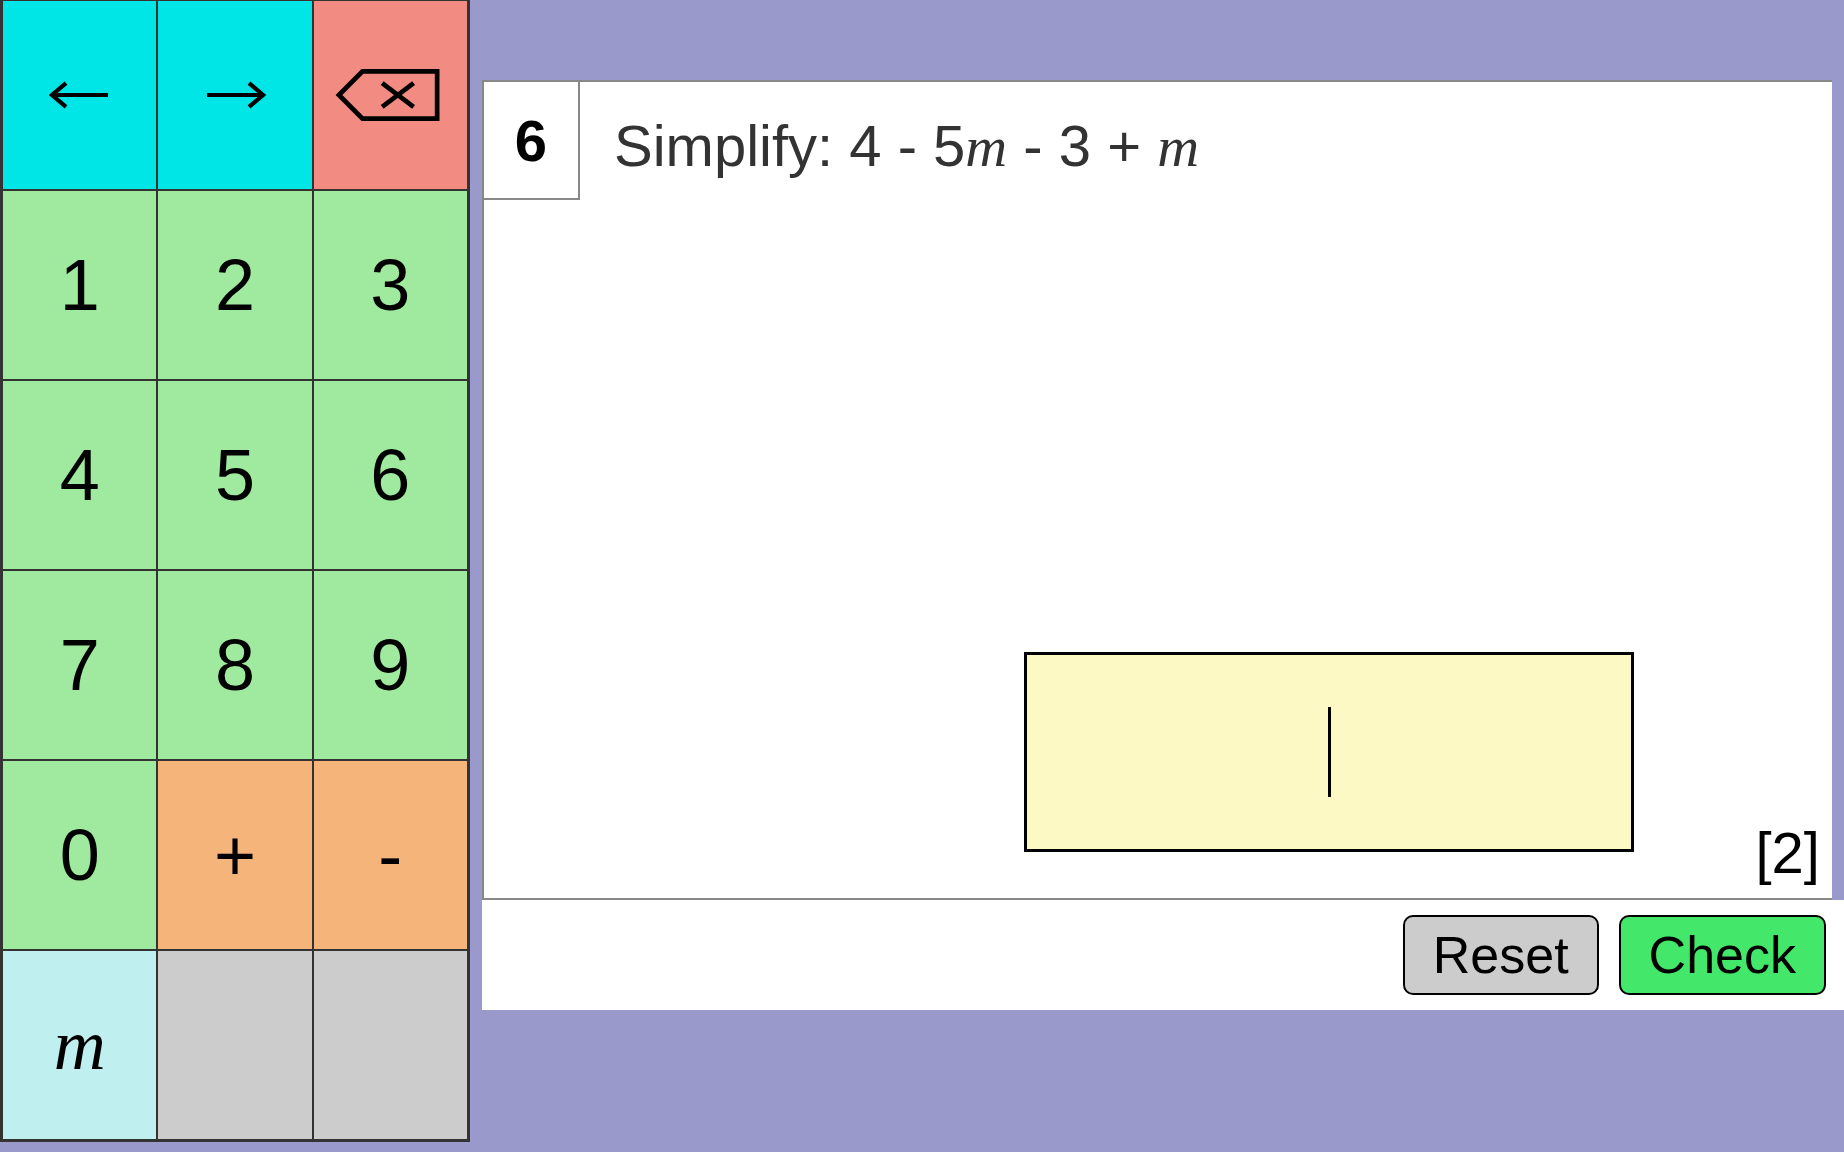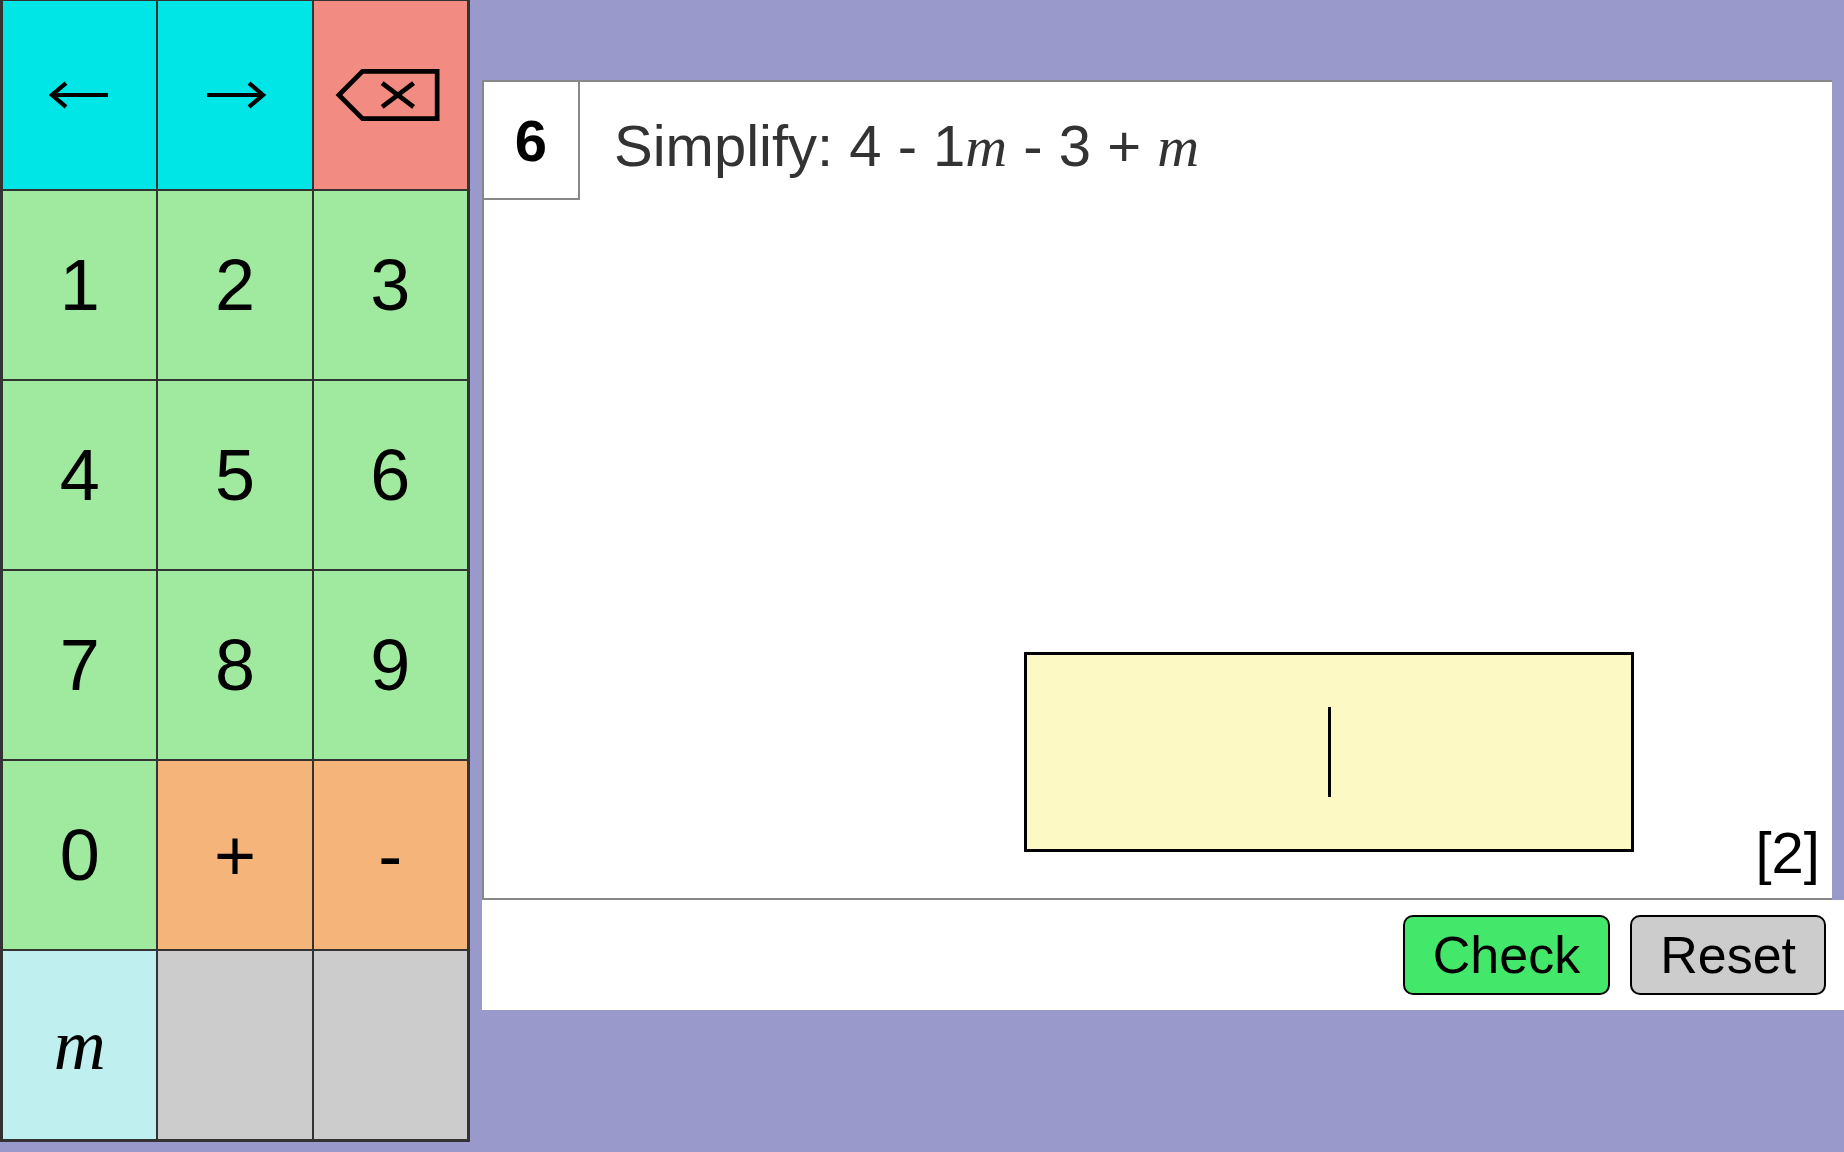--- a/index.html
+++ b/index.html
@@ -208,26 +208,26 @@
   <div class="keypad-row">
     <div class="key key-lightblue key-italic">m</div>
     <div class="key key-gray"></div>
     <div class="key key-gray"></div>
   </div>
 </div>
 
 <div class="content-area">
   <div class="question-number-box">6</div>
   <div class="question-text">
-    <span>Simplify:  </span><span>4 - 1</span><span class="var">m</span><span> - 3 + </span><span class="var">m</span>
+    <span>Simplify:  </span><span>4 - 5</span><span class="var">m</span><span> - 3 + </span><span class="var">m</span>
   </div>
   <div class="answer-box">
     <span></span>
     <div class="cursor-line"></div>
   </div>
   <div class="score-text">[2]</div>
 
 </div>
 
 <div class="bottom-bar">
+  <div class="action-button btn-reset">Reset</div>
   <div class="action-button btn-check">Check</div>
-  <div class="action-button btn-reset">Reset</div>
 </div>
 
 </body></html>

